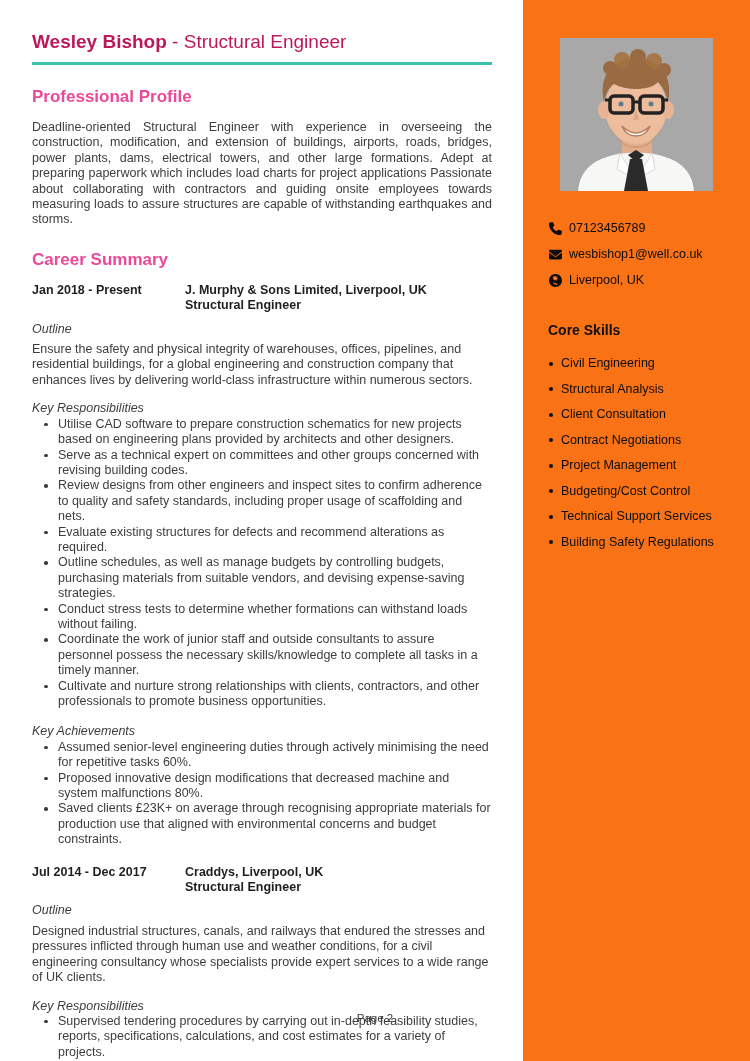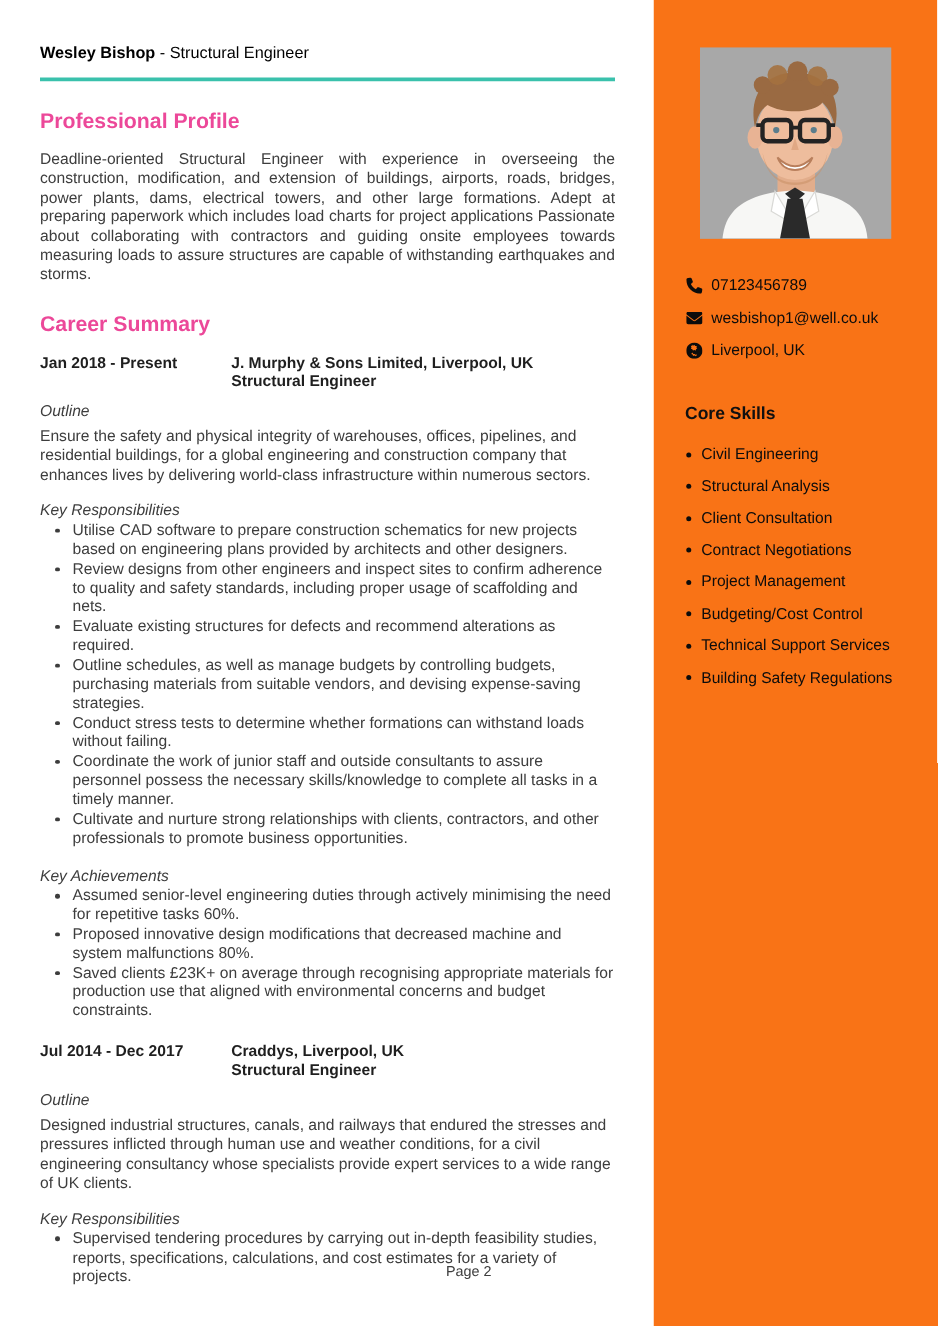--- a/index.html
+++ b/index.html
@@ -19,24 +19,24 @@
     position: absolute;
     left: 32px;
     top: 30px;
     width: 460px;
     color: #3d3d3d;
     font-size: 12.5px;
     line-height: 15.4px;
   }
 
   .name-line {
-    font-size: 13px;
+    font-size: 19px;
     line-height: 24px;
     font-weight: 400;
-    color: #000000;
+    color: #be185d;
     padding-bottom: 8px;
     border-bottom: 3px solid #3ac1ac;
   }
   .name-line .name { font-weight: 700; }
 
   h2.section-heading {
     font-size: 17px;
     line-height: 22px;
     font-weight: 700;
     color: #ec4899;
@@ -192,20 +192,21 @@
         <div>Structural Engineer</div>
       </div>
     </div>
 
     <div class="sub-label">Outline</div>
     <p class="job-outline">Ensure the safety and physical integrity of warehouses, offices, pipelines, and residential buildings, for a global engineering and construction company that enhances lives by delivering world-class infrastructure within numerous sectors.</p>
 
     <div class="sub-label tight">Key Responsibilities</div>
     <ul class="bullets">
         <li>Utilise CAD software to prepare construction schematics for new projects based on engineering plans provided by architects and other designers.</li>
+        <li>Serve as a technical expert on committees and other groups concerned with revising building codes.</li>
         <li>Review designs from other engineers and inspect sites to confirm adherence to quality and safety standards, including proper usage of scaffolding and nets.</li>
         <li>Evaluate existing structures for defects and recommend alterations as required.</li>
         <li>Outline schedules, as well as manage budgets by controlling budgets, purchasing materials from suitable vendors, and devising expense-saving strategies.</li>
         <li>Conduct stress tests to determine whether formations can withstand loads without failing.</li>
         <li>Coordinate the work of junior staff and outside consultants to assure personnel possess the necessary skills/knowledge to complete all tasks in a timely manner.</li>
         <li>Cultivate and nurture strong relationships with clients, contractors, and other professionals to promote business opportunities.</li>
       </ul>
 
     <div class="sub-label ach">Key Achievements</div>
     <ul class="bullets">

